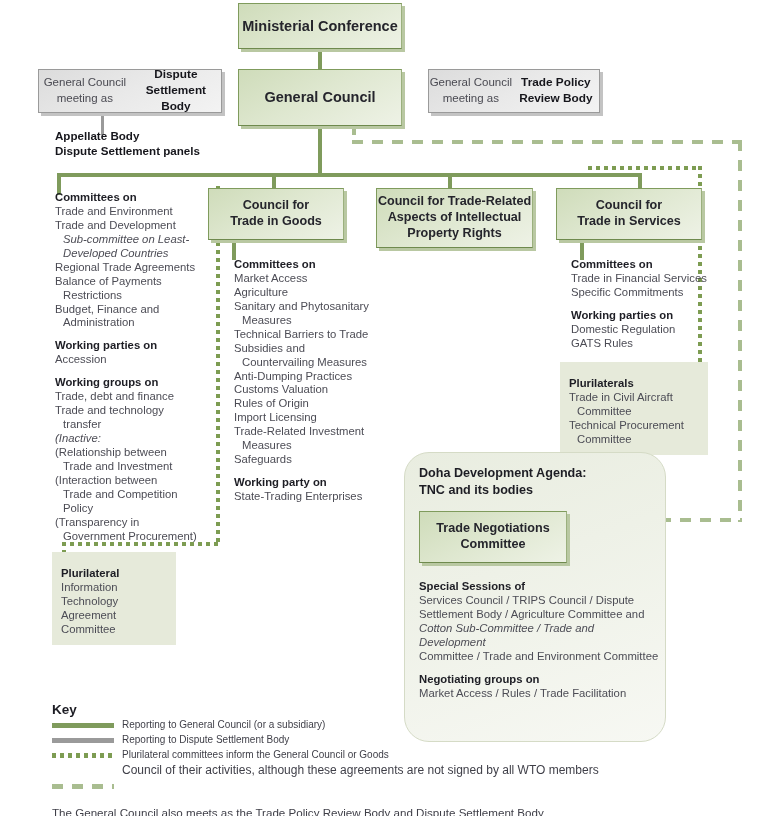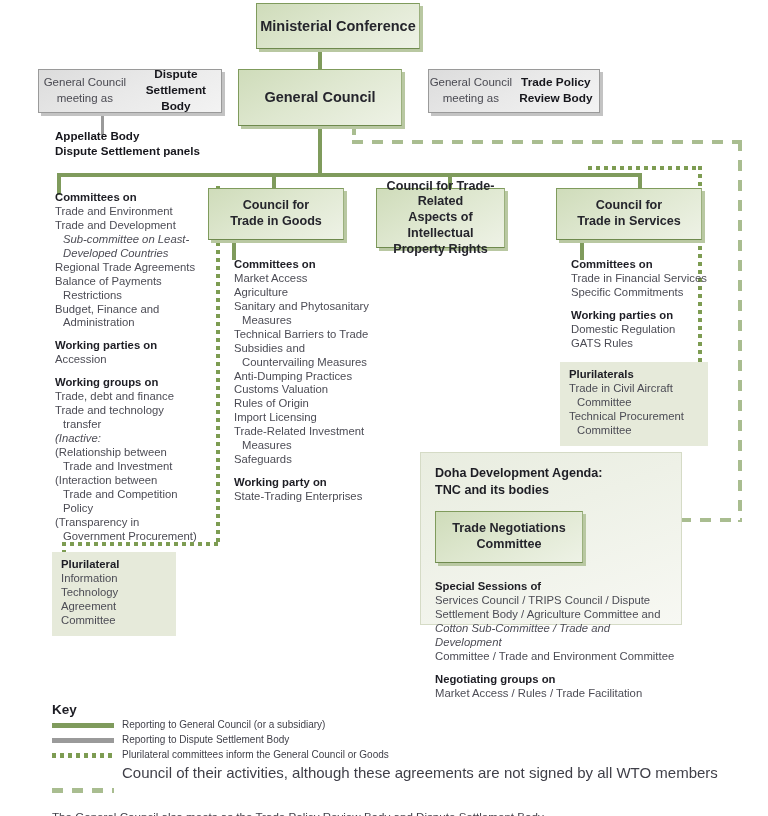--- a/index.html
+++ b/index.html
@@ -45,21 +45,21 @@
     text-align: center;
     font-size: 11.5px;
     line-height: 1.35;
     color: #4a4a52;
   }
   .sbox b { color: #16161c; font-size: 11.8px; }
 
   
   .pbox {
     background: #e6eada;
-    padding: 6px 9px 8px 9px;
+    padding: 15px 9px 8px 9px;
   }
   .ddapanel {
     background: linear-gradient(160deg,#e9ede0 0%, #eef1e7 40%, #f7f8f3 100%);
     border: 1px solid #d5dbc6;
   }
 
   
   .lst { font-size: 11.3px; line-height: 1.235; color: #4c4c55; }
   .lst .hd { font-weight: bold; color: #1d1d24; }
   .lst .ind { padding-left: 8px; display: block; }
@@ -96,21 +96,21 @@
   #key { position: absolute; left: 52px; top: 702px; width: 680px; }
   .key-title { font-weight: bold; font-size: 13.5px; color: #1d1d24; margin-bottom: 1px; }
   .key-row { display: flex; align-items: flex-start; margin-bottom: 1px; }
   .key-swatch { width: 62px; flex: 0 0 62px; height: 14px; position: relative; margin-right: 8px; }
   .key-swatch > span { position: absolute; left: 0; top: 5px; width: 62px; height: 5px; display: block; }
   .sw-green { background: #7f9b5c; }
   .sw-grey  { background: #9a9a9a; }
   .sw-dot   { background-image: linear-gradient(to right,#7d9c52 0 4px, transparent 4px 8px); background-size: 8px 5px; }
   .sw-dash  { background-image: linear-gradient(to right,#a9bd90 0 11px, transparent 11px 20px); background-size: 20px 5px; }
   .key-text { font-size: 10px; line-height: 1.3; color: #3f3f48; padding-top: 0px; }
-  .key-cont { margin-left: 70px; font-size: 15px; line-height: 1.3; color: #3f3f48; }
+  .key-cont { margin-left: 70px; font-size: 12px; line-height: 1.3; color: #3f3f48; }
   .key-foot { margin-top: 13px; font-size: 11.6px; color: #3f3f48; }
 </style>
 </head>
 <body>
 
 <div id="stage">
 
   <div class="ln-g abs" style="left:318px; top:49px; width:4px; height:24px;"></div>
   <div class="ln-g abs" style="left:318px; top:113px; width:4px; height:62px;"></div>
   <div class="ln-g abs" style="left:57px; top:173px; width:585px; height:4px;"></div>
@@ -129,21 +129,21 @@
 
   <div class="dotH abs" style="left:588px; top:166px; width:114px;"></div>
   <div class="dotV abs" style="left:698px; top:166px; height:236px;"></div>
   <div class="dotH abs" style="left:668px; top:398px; width:34px;"></div>
 
   <div class="dashV abs" style="left:352px; top:124px; height:18px;"></div>
   <div class="dashH abs" style="left:352px; top:140px; width:390px;"></div>
   <div class="dashV abs" style="left:738px; top:140px; height:382px;"></div>
   <div class="dashH abs" style="left:560px; top:518px; width:182px;"></div>
 
-  <div class="gbox big abs" style="left:256px; top:3px; width:164px; height:46px;">
+  <div class="gbox big abs" style="left:238px; top:3px; width:164px; height:46px;">
     <span>Ministerial Conference</span>
   </div>
 
   <div class="gbox big abs" style="left:238px; top:69px; width:164px; height:57px;">
     <span>General Council</span>
   </div>
 
   <div class="sbox abs" style="left:38px; top:69px; width:184px; height:44px;">
     <span>General Council meeting as</span>
     <b>Dispute Settlement Body</b>
@@ -159,21 +159,21 @@
     <div>Dispute Settlement panels</div>
   </div>
 
   <div class="gbox mid abs" style="left:208px; top:188px; width:136px; height:52px;">
     <div>
       <div>Council for</div>
       <div>Trade in Goods</div>
     </div>
   </div>
 
-  <div class="gbox mid abs" style="left:376px; top:188px; width:129px; height:60px;">
+  <div class="gbox mid abs" style="left:376px; top:188px; width:157px; height:60px;">
     <div>
       <div>Council for Trade-Related</div>
       <div>Aspects of Intellectual</div>
       <div>Property Rights</div>
     </div>
   </div>
 
   <div class="gbox mid abs" style="left:556px; top:188px; width:146px; height:52px;">
     <div>
       <div>Council for</div>
@@ -251,21 +251,21 @@
   </div>
 
   <div class="pbox lst abs" style="left:560px; top:362px; width:148px;">
     <div class="hd">Plurilaterals</div>
     <div>Trade in Civil Aircraft</div>
     <div class="ind">Committee</div>
     <div>Technical Procurement</div>
     <div class="ind">Committee</div>
   </div>
 
-  <div class="ddapanel abs" style="left:420px; top:452px; width:262px; height:173px;">
+  <div class="ddapanel abs" style="left:404px; top:452px; width:262px; height:290px;border-radius:25px;">
     <div style="position:absolute; left:14px; top:12px; font-weight:bold; font-size:12.6px; color:#1d1d24; line-height:1.32;">
       <div>Doha Development Agenda:</div>
       <div>TNC and its bodies</div>
     </div>
 
     <div class="gbox mid" style="position:absolute; left:14px; top:58px; width:148px; height:52px;">
       <div>
         <div>Trade Negotiations</div>
         <div>Committee</div>
       </div>

